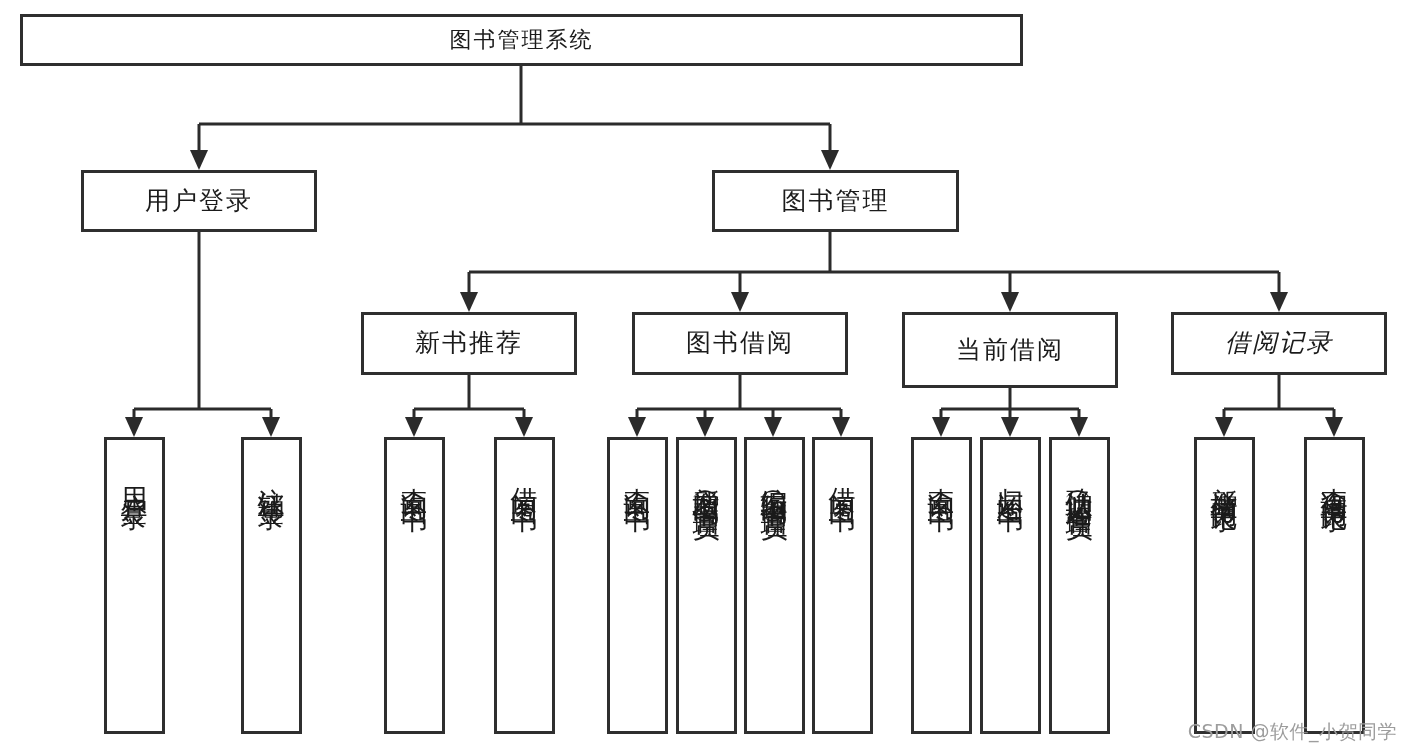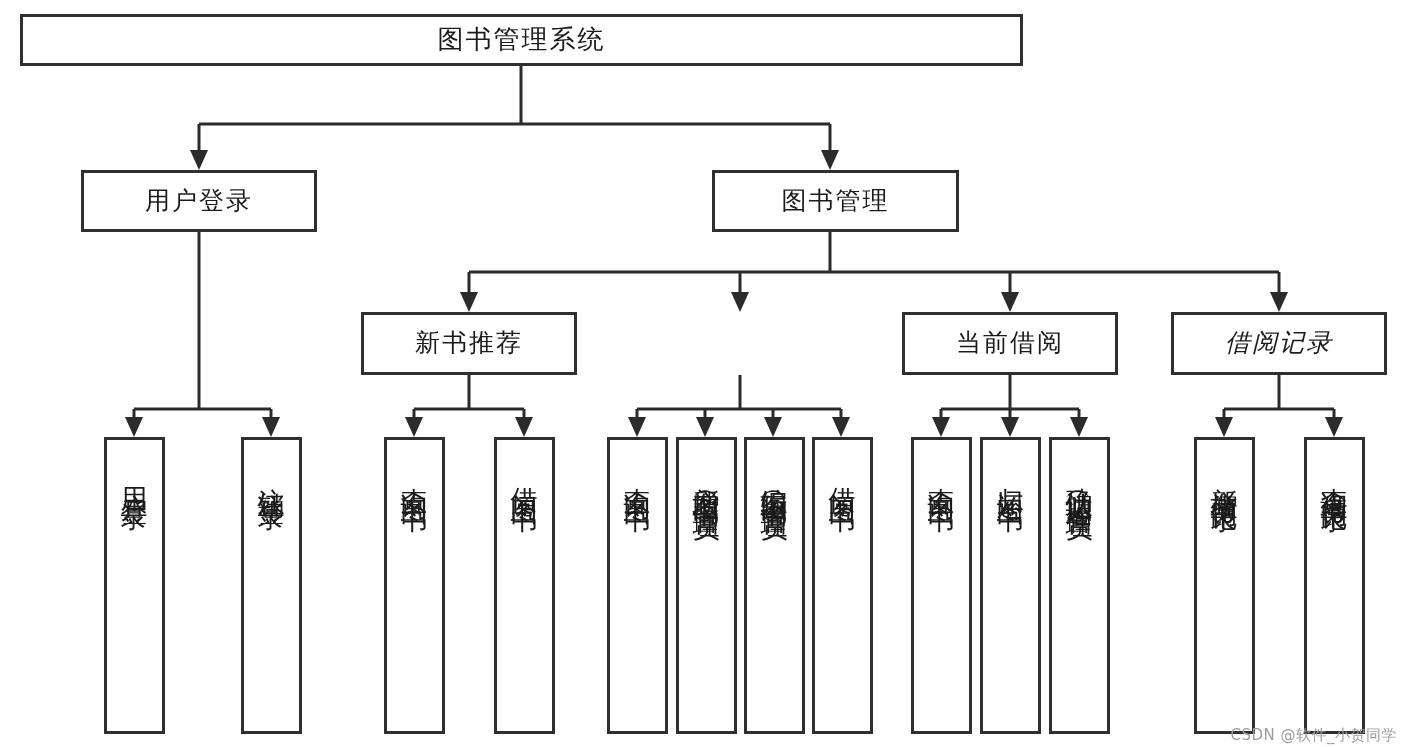--- a/index.html
+++ b/index.html
@@ -47,21 +47,21 @@
     text-align:center;
     letter-spacing:1px;
     line-height:1.05;
     white-space:nowrap;
   }
   
   .node.h .label{
     font-size:25px;
     letter-spacing:2px;
   }
-  .node.root .label{ font-size:26px; letter-spacing:2px; }
+  .node.root .label{ font-size:22px; letter-spacing:2px; }
 
   
   .node.v{
     align-items:flex-start;
     justify-content:center;
     padding-top:26px;
   }
   .node.v .label{
     writing-mode:vertical-rl;
     text-orientation:upright;
@@ -70,21 +70,21 @@
     line-height:1;
     white-space:nowrap;
   }
   .node.v.tall .label{ letter-spacing:4px; }
 
   
   #watermark{
     position:absolute;
     right:8px;
     bottom:2px;
-    font-size:15px;
+    font-size:19px;
     color:#9d9d9d;
     letter-spacing:0.5px;
     white-space:nowrap;
     z-index:6;
     font-family:"DejaVu Sans","Liberation Sans",sans-serif;
     text-align:right;
   }
 </style>
 </head>
 <body>
@@ -165,22 +165,25 @@
   </div>
 
   <div class="node h" style="left:712px;top:170px;width:247px;height:62px;">
     <span class="label">图书管理</span>
   </div>
 
   <div class="node h" style="left:361px;top:312px;width:216px;height:63px;">
     <span class="label">新书推荐</span>
   </div>
 
-
-  <div class="node h" style="left:902px;top:312px;width:216px;height:63px;">
+  <div class="node h" style="left:632px;top:312px;width:216px;height:63px;">
+    <span class="label">图书借阅</span>
+  </div>
+
+  <div class="node h" style="left:902px;top:312px;width:216px;height:76px;">
     <span class="label">当前借阅</span>
   </div>
 
   <div class="node h" style="left:1171px;top:312px;width:216px;height:63px;font-style:italic;">
     <span class="label">借阅记录</span>
   </div>
 
   <div class="node v" style="left:104px;top:437px;width:61px;height:297px;">
     <span class="label">用户登录</span>
   </div>

